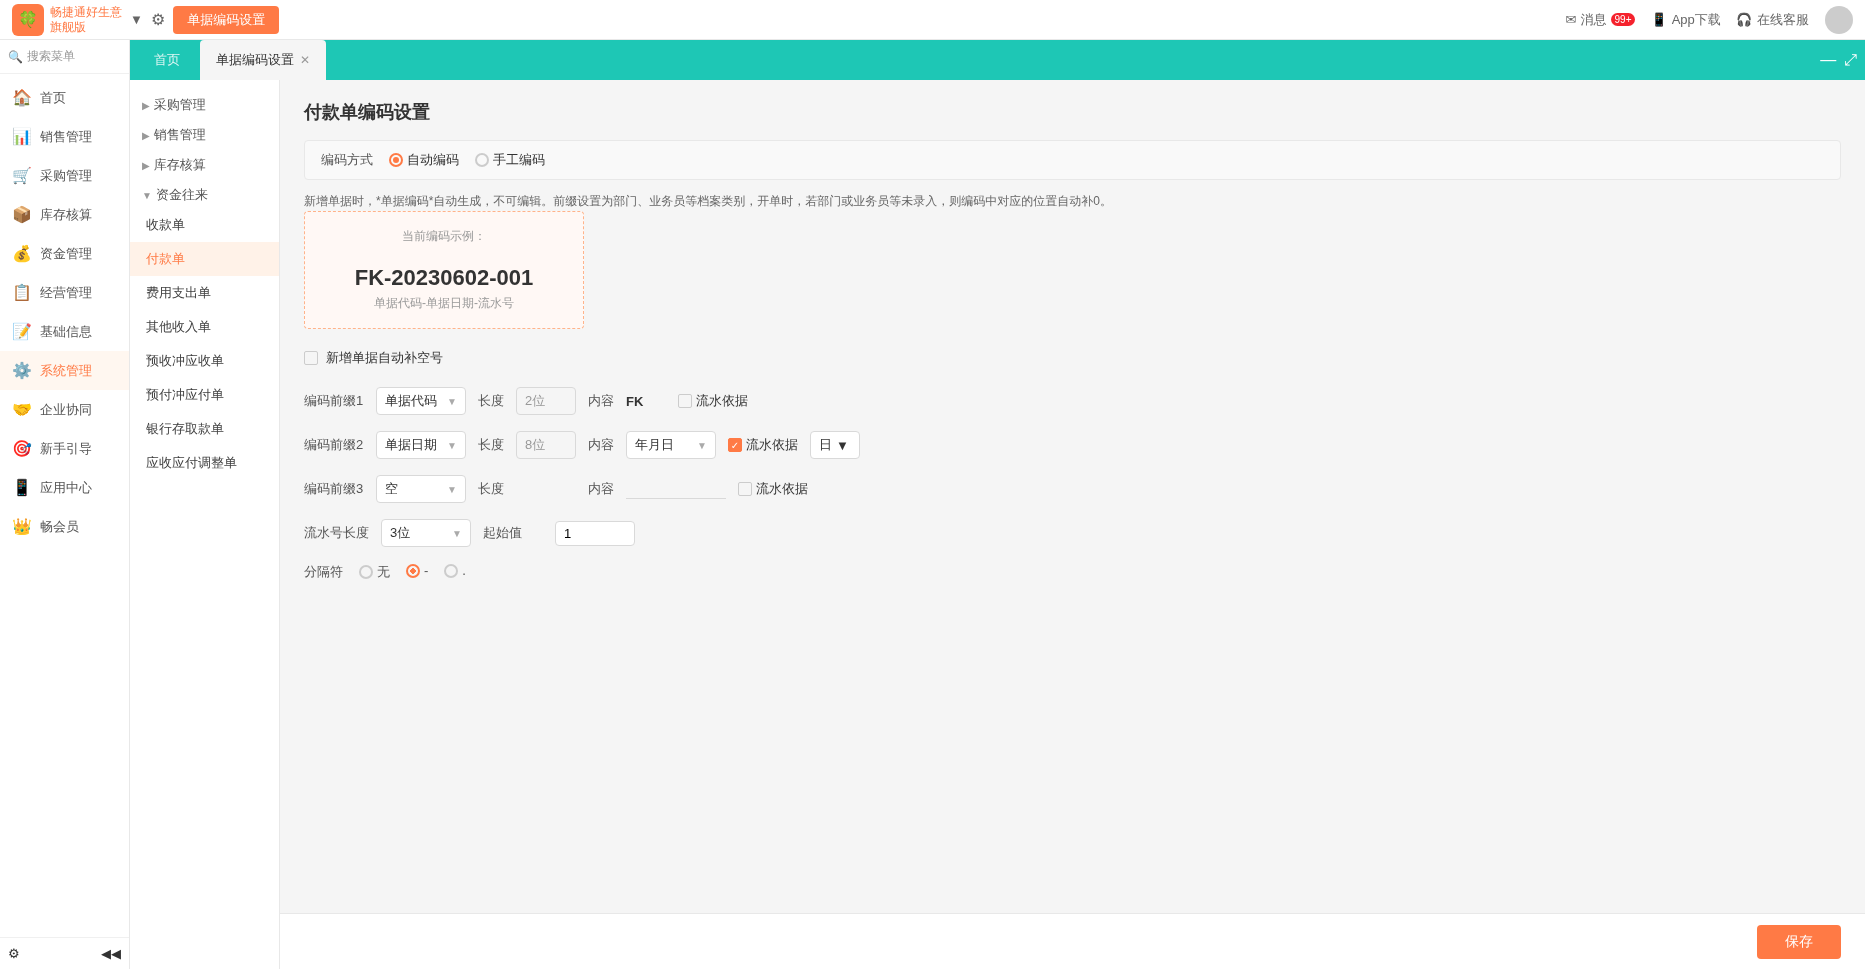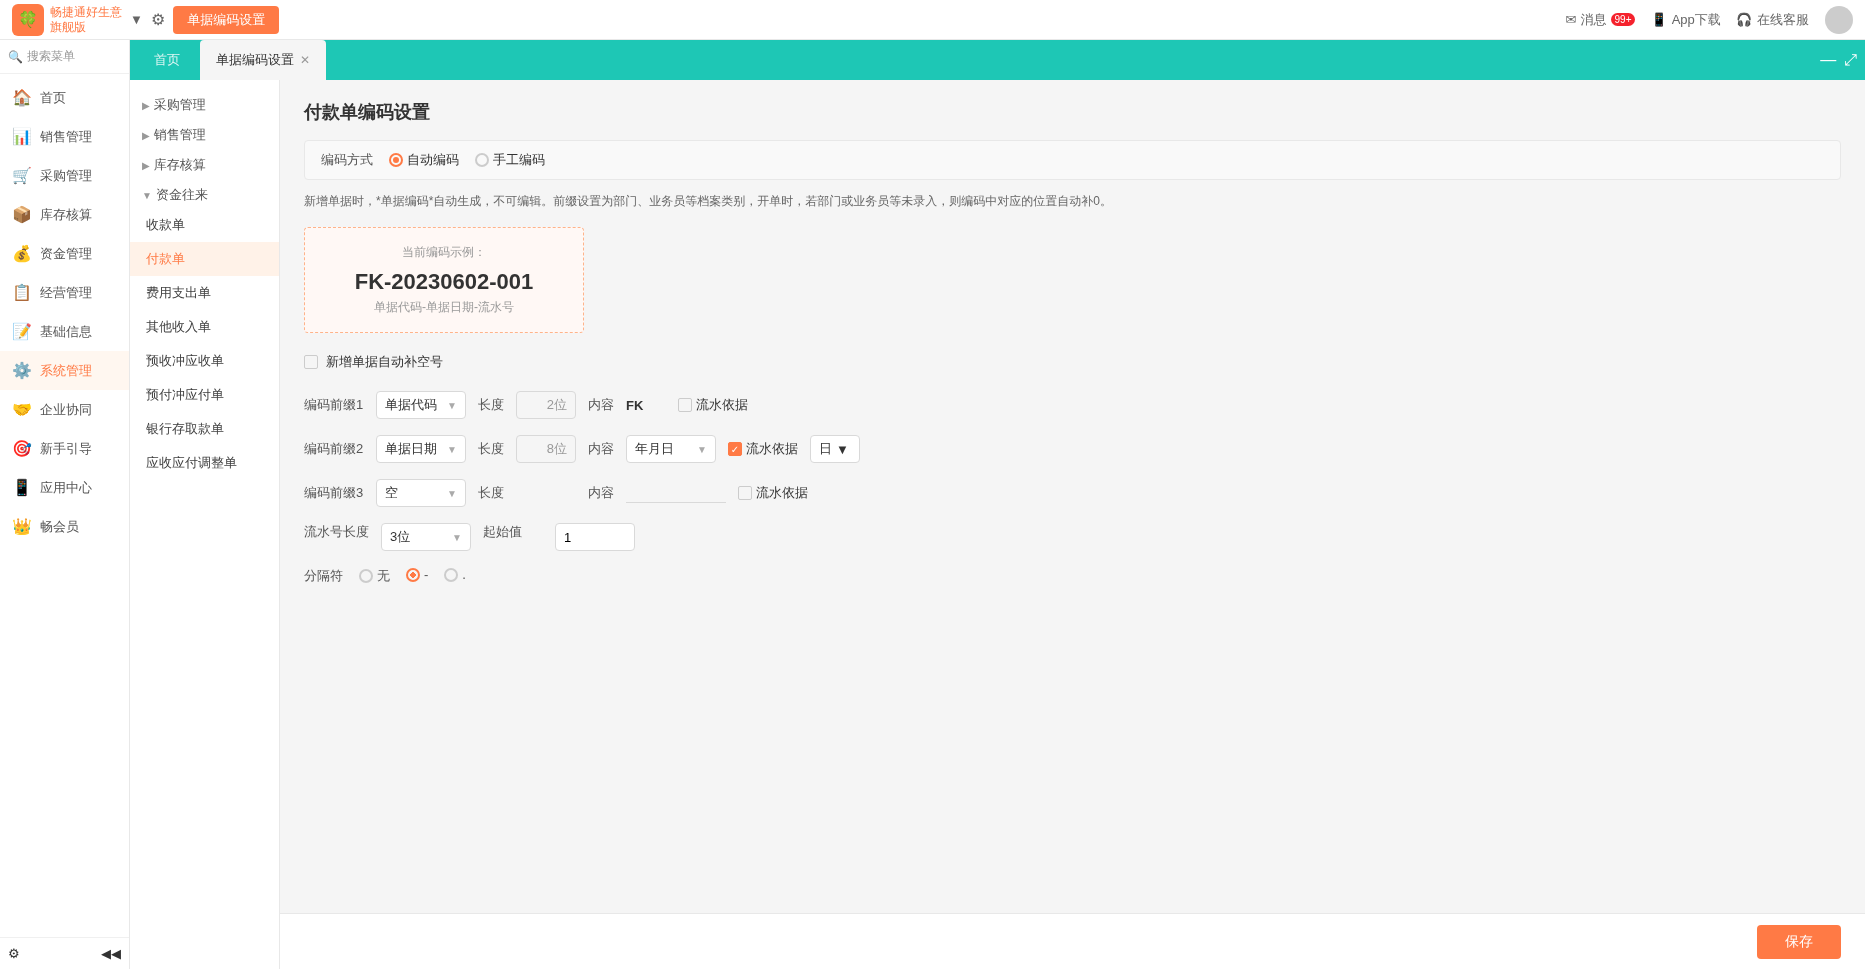--- a/index.html
+++ b/index.html
@@ -177,36 +177,35 @@
       border: 2px solid #ccc;
       display: flex; align-items: center; justify-content: center;
     }
     .radio-dot.checked { border-color: #ff7a45; }
     .radio-dot.checked::after { content: ''; width: 6px; height: 6px; background: #ff7a45; border-radius: 50%; }
 
     
     .info-text {
       font-size: 12px;
       color: #666;
-      margin-bottom: 16px;
       line-height: 1.6;
     }
 
     
     .code-example {
       background: #fff8f5;
       border: 1px dashed #ffb38a;
       border-radius: 4px;
       padding: 16px;
       text-align: center;
       margin-bottom: 20px;
       display: inline-block;
       min-width: 280px;
     }
-    .code-example-title { font-size: 12px; color: #999; margin-bottom: 8px; }
+    .code-example-title { font-size: 12px; color: #999; margin-bottom: 20px; }
     .code-example-value { font-size: 22px; font-weight: 700; color: #333; }
     .code-example-desc { font-size: 12px; color: #999; margin-top: 4px; }
 
     
     .auto-fill-row {
       display: flex;
       align-items: center;
       gap: 8px;
       margin-bottom: 20px;
       font-size: 13px;
@@ -243,21 +242,20 @@
     }
     .form-select .arrow { color: #aaa; font-size: 10px; margin-left: auto; }
     .form-input {
       border: 1px solid #d9d9d9;
       border-radius: 4px;
       padding: 4px 8px;
       font-size: 13px;
       background: #f5f5f5;
       color: #999;
       min-width: 60px;
-      text-align: right;
     }
     .length-label { font-size: 13px; color: #555; }
     .content-label { font-size: 13px; color: #555; }
     .content-value { font-size: 13px; color: #333; min-width: 40px; font-weight: bold; }
     .waterfall-check { display: flex; align-items: center; gap: 4px; font-size: 13px; color: #333; }
     .checkbox-checked {
       width: 14px; height: 14px;
       border: 1px solid #ff7a45;
       border-radius: 2px;
       background: #ff7a45;
@@ -275,20 +273,21 @@
       cursor: pointer;
       display: flex;
       align-items: center;
       gap: 4px;
       min-width: 50px;
     }
 
     
     .serial-row {
       display: flex;
+      align-items: center;
       gap: 12px;
       margin-bottom: 16px;
     }
 
     
     .separator-row {
       display: flex;
       align-items: flex-start;
       gap: 16px;
       margin-bottom: 16px;

